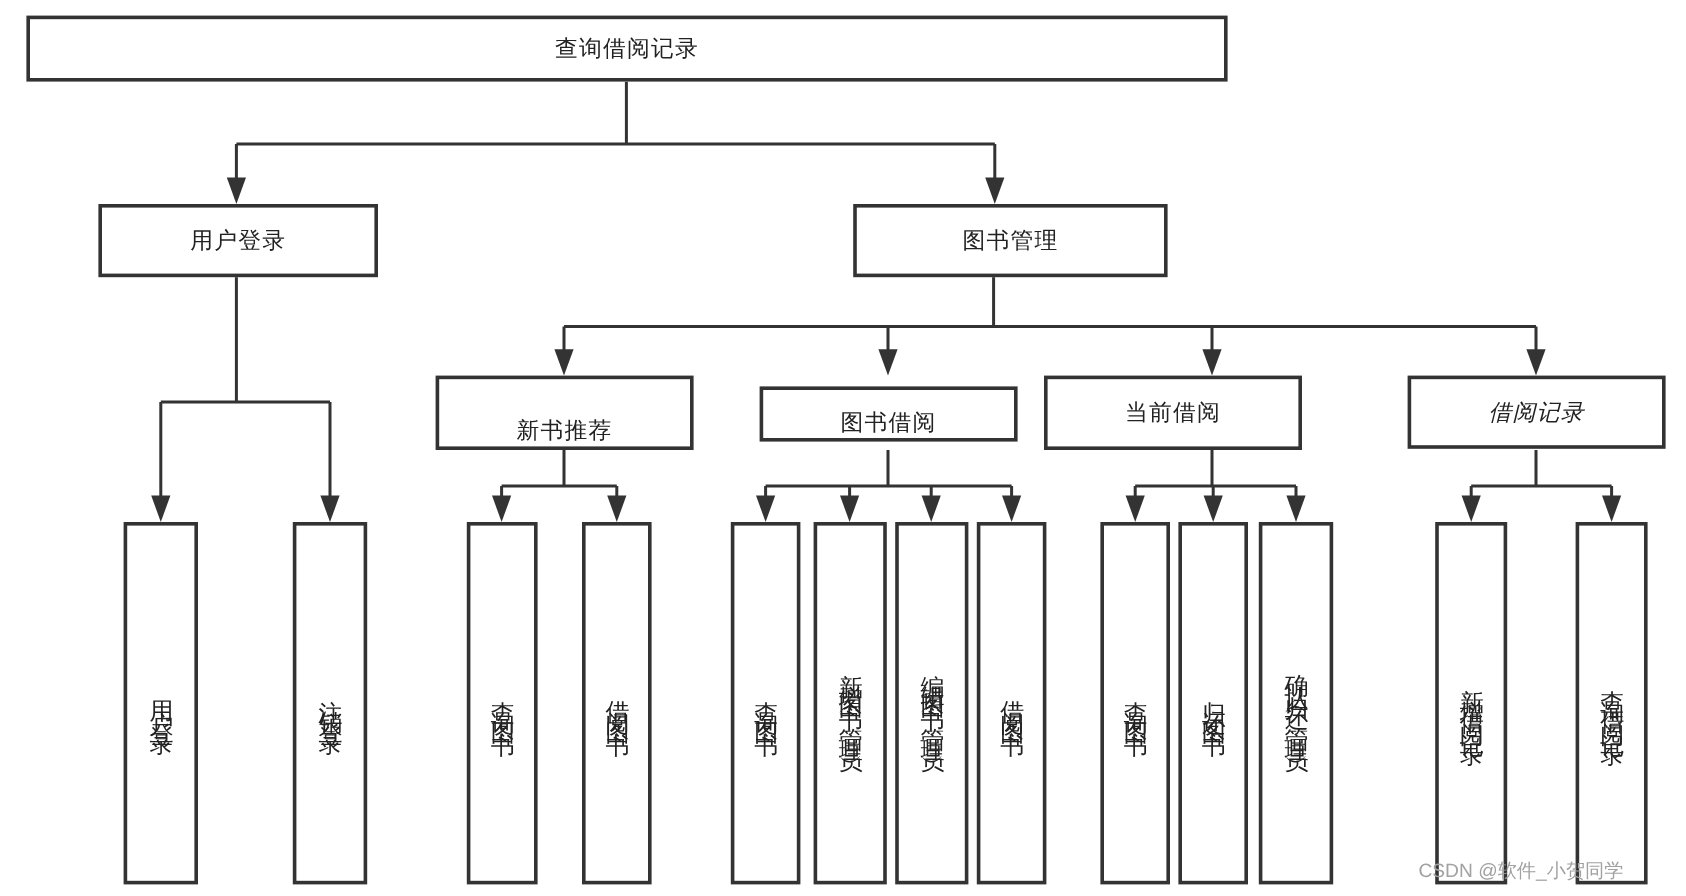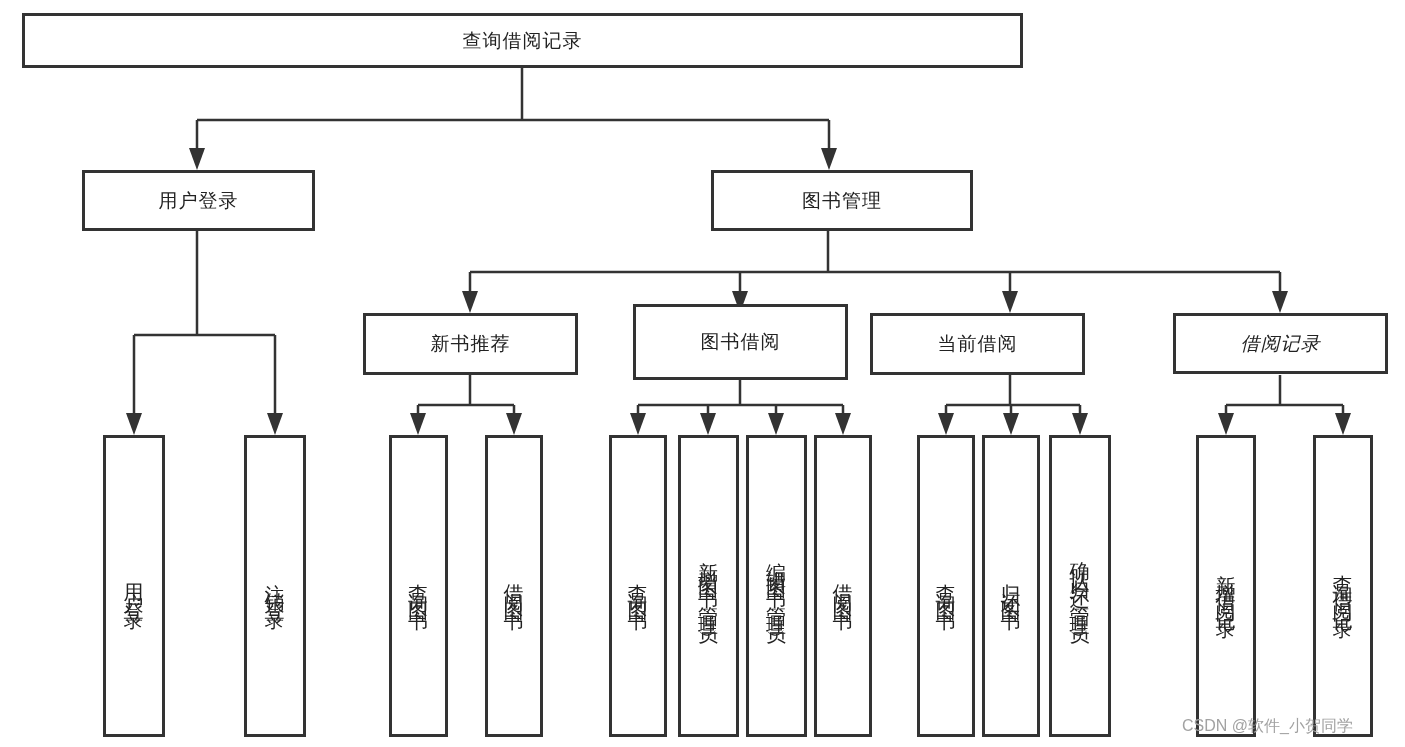--- a/index.html
+++ b/index.html
@@ -86,24 +86,24 @@
     <span>查询借阅记录</span>
   </div>
 
   <div class="node" style="left:82px; top:170px; width:233px; height:61px;">
     <span>用户登录</span>
   </div>
   <div class="node" style="left:711px; top:170px; width:262px; height:61px;">
     <span>图书管理</span>
   </div>
 
-  <div class="node" style="left:363px; top:313px; width:215px; height:62px;">
+  <div class="node" style="left:363px; top:313px; width:215px; height:62px;align-items:flex-end;">
     <span>新书推荐</span>
   </div>
-  <div class="node" style="left:633px; top:304px; width:215px; height:76px;">
+  <div class="node" style="left:633px; top:322px; width:215px; height:46px;align-items:flex-end;">
     <span>图书借阅</span>
   </div>
   <div class="node" style="left:870px; top:313px; width:215px; height:62px;">
     <span>当前借阅</span>
   </div>
   <div class="node" style="left:1173px; top:313px; width:215px; height:61px;font-style:italic;">
     <span>借阅记录</span>
   </div>
 
   <div class="node vertical" style="left:103px; top:435px; width:62px; height:302px;">

